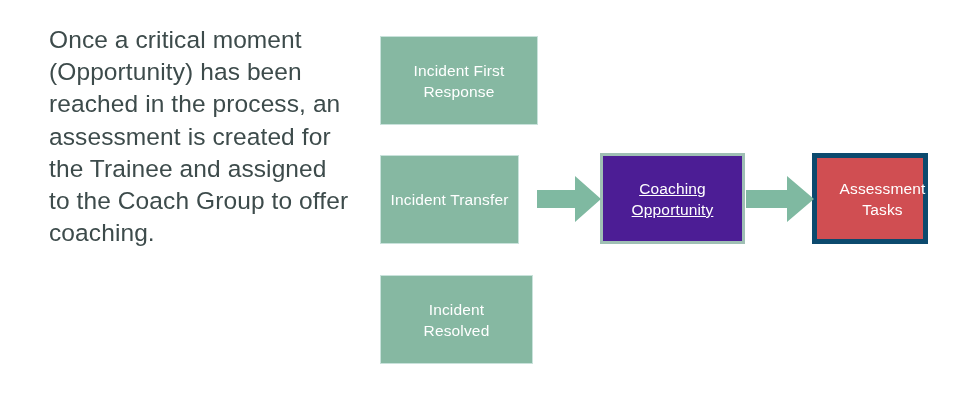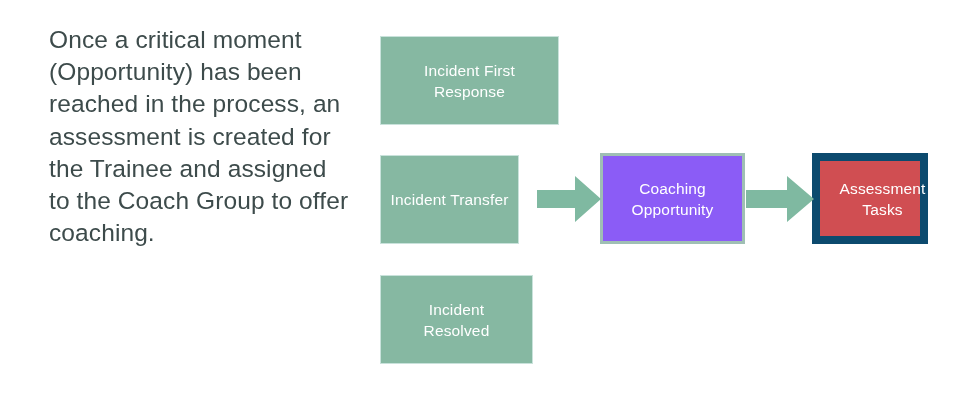--- a/index.html
+++ b/index.html
@@ -47,30 +47,31 @@
     font-size: 15.5px;
     line-height: 21px;
     letter-spacing: 0.15px;
     white-space: pre-line;
   }
   .node-green {
     background: #86b8a2;
     border: 1px solid #c9e2db;
   }
   .node-pink {
-    background: #8b5cf6;
+    background: #4c1d95;
     border: 3px solid #9fbfb4;
+    text-decoration: underline;
   }
   .node-red {
     background: #d04e52;
-    border: 8px solid #0c4a6e;
+    border: 5px solid #0c4a6e;
     padding-left: 25px;
   }
 
-  #node-incident-first-response { left: 380px; top: 36px;  width: 179px; height: 89px; }
+  #node-incident-first-response { left: 380px; top: 36px;  width: 158px; height: 89px; }
   #node-incident-transfer       { left: 380px; top: 155px; width: 139px; height: 89px; }
   #node-incident-resolved       { left: 380px; top: 275px; width: 153px; height: 89px; }
   #node-coaching-opportunity    { left: 600px; top: 153px; width: 145px; height: 91px; }
   #node-assessment-tasks        { left: 812px; top: 153px; width: 116px; height: 91px; }
 
   
   .arrow {
     position: absolute;
     display: block;
   }

